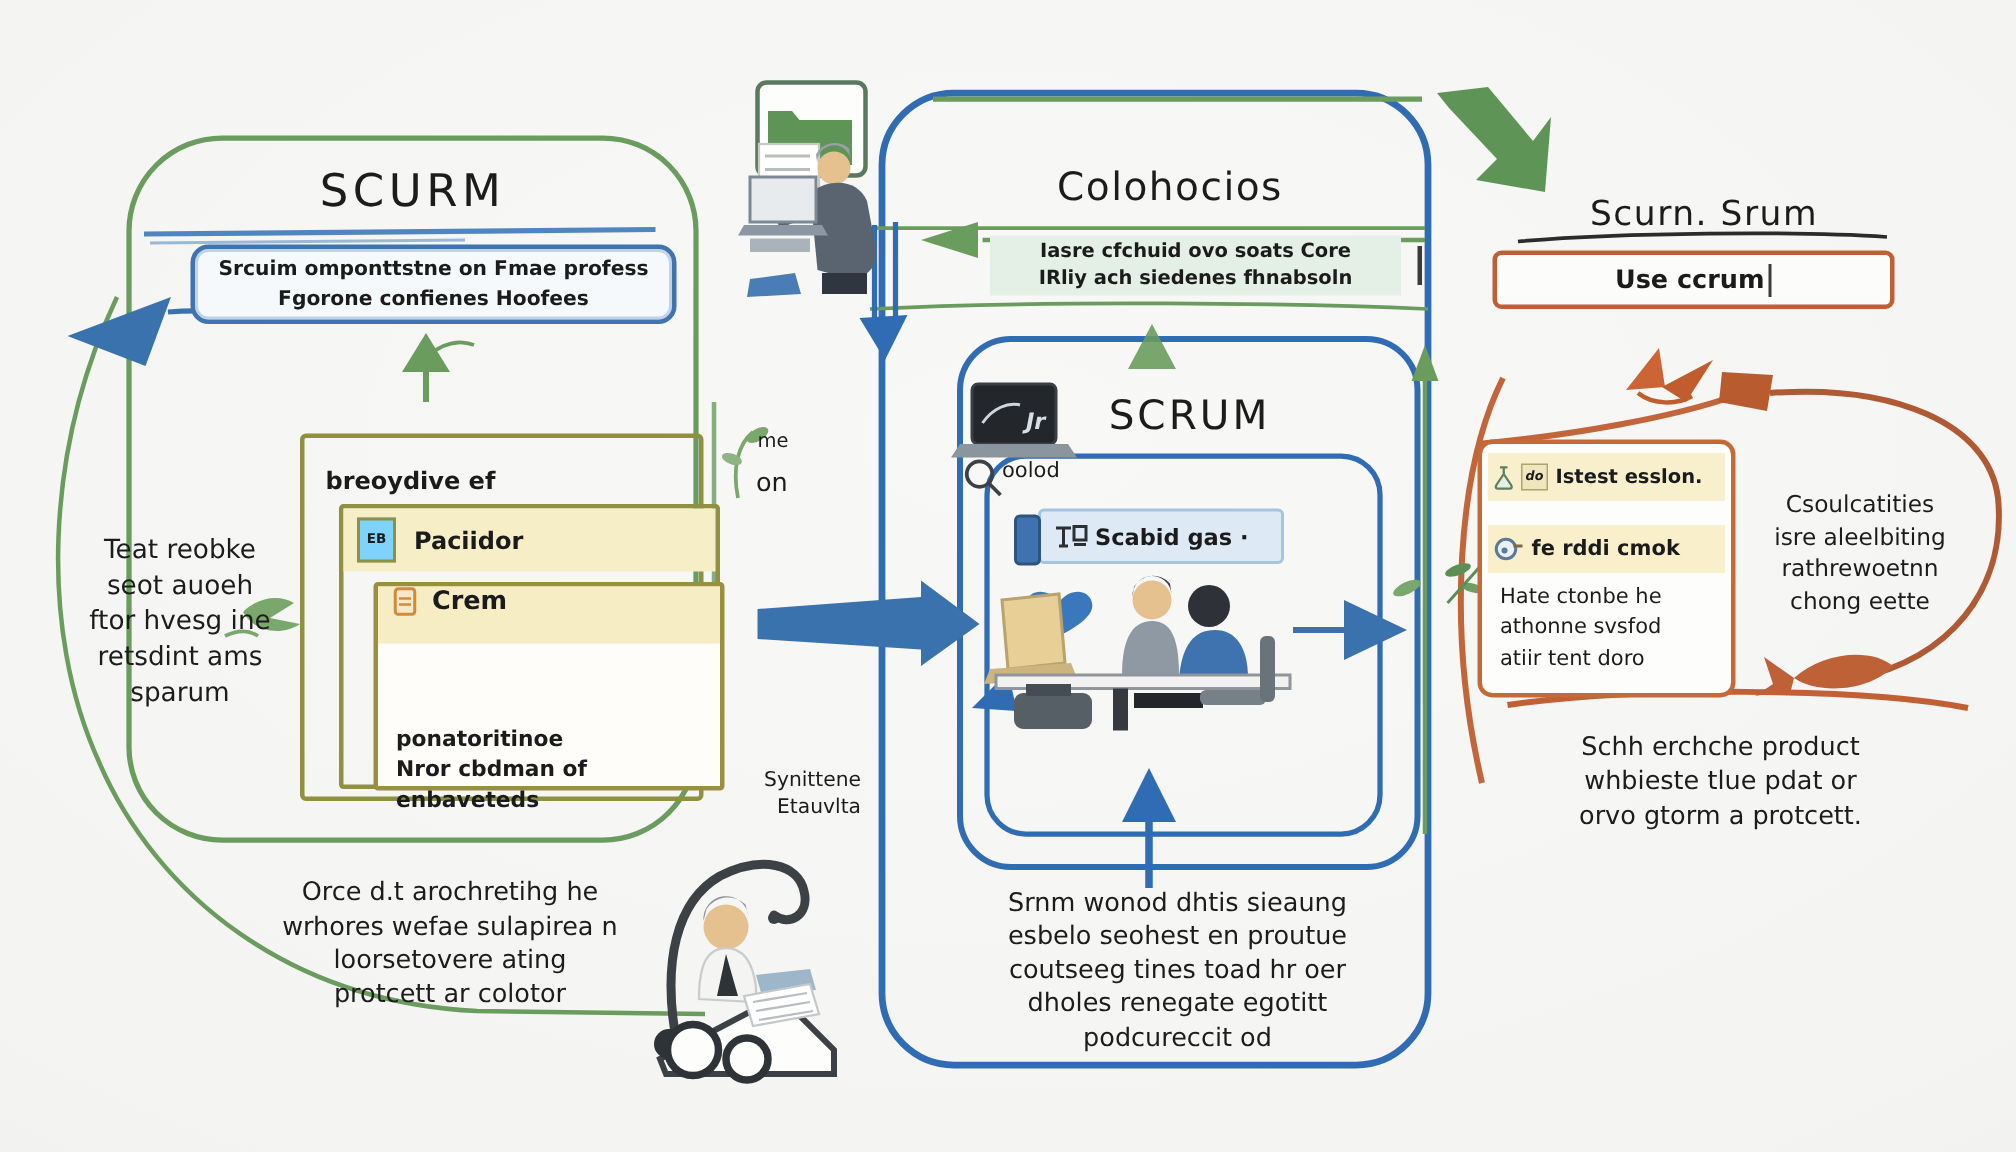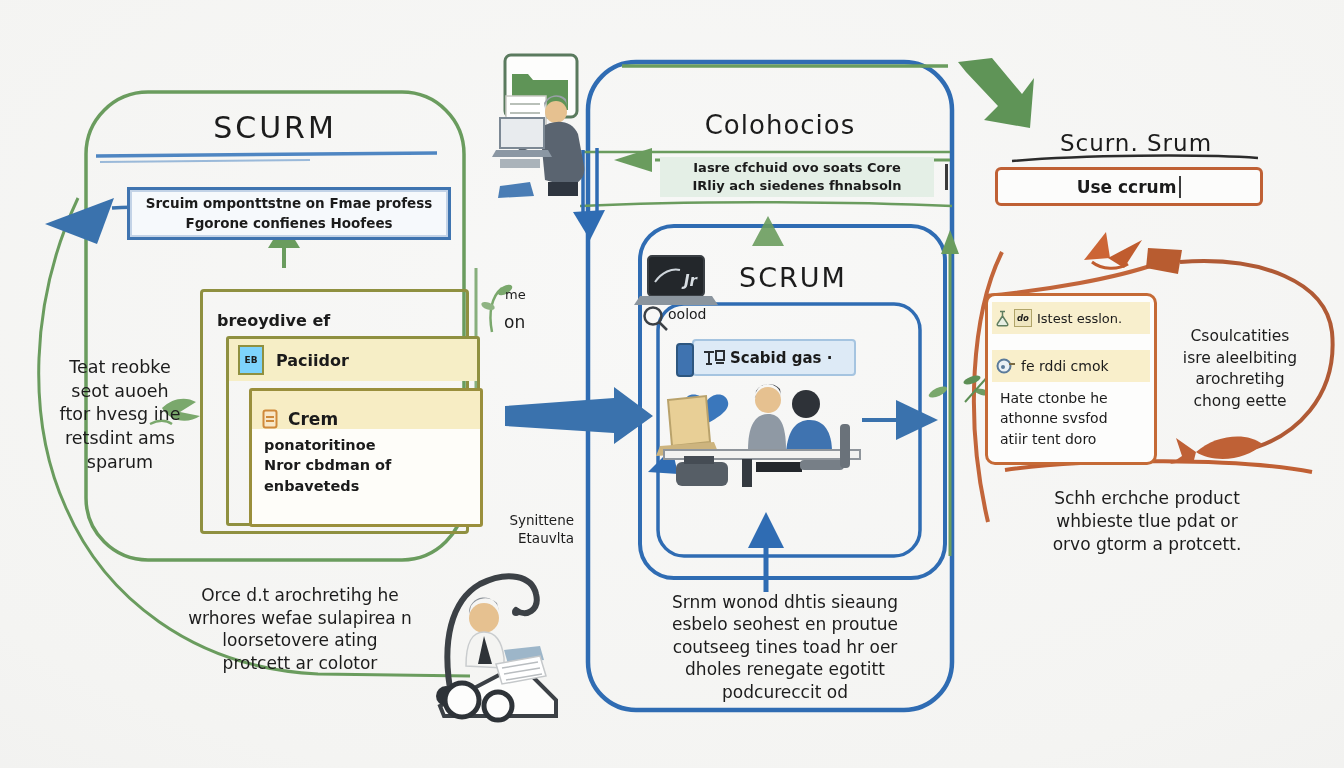--- a/index.html
+++ b/index.html
@@ -12,36 +12,36 @@
   .art{position:absolute;left:0;top:0;width:1344px;height:768px;}
   .txt{font-weight:400;color:#1c1c1c;}
   .center{text-align:center;}
   .right{text-align:right;}
   
   .l-title{left:150px;top:110px;width:250px;font-size:30px;letter-spacing:3px;}
   .m-top-title{left:640px;top:110px;width:280px;font-size:26px;letter-spacing:1px;}
   .m-title{left:718px;top:262px;width:150px;font-size:27px;letter-spacing:2px;}
   .r-title{left:1030px;top:130px;width:212px;font-size:23px;letter-spacing:1px;}
   
-  .l-banner{left:127px;top:163px;width:318px;height:47px;border:3.5px solid #3f74b0;border-radius:0;
+  .l-banner{left:127px;top:163px;width:318px;height:47px;border:3.5px solid #3f74b0;border-radius:12px;
     background:#f6f9fc;box-shadow:inset 0 0 0 2px rgba(63,116,176,.28);
-    display:flex;flex-direction:column;justify-content:center;margin-top:24px;}
+    display:flex;flex-direction:column;justify-content:center;}
   .l-banner div{font-size:13.5px;font-weight:700;text-align:center;line-height:1.45;}
   
   .box-o1{left:200px;top:289px;width:263px;height:239px;border:3.5px solid #8f9040;border-radius:4px;}
   .box-o1-label{padding:19px 0 0 14px;font-size:16px;font-weight:700;}
   .box-o2{left:226px;top:336px;width:248px;height:184px;border:3.5px solid #8f9040;border-radius:3px;}
   .box-o2-head{display:flex;align-items:center;gap:12px;background:#f6eec6;height:42px;padding-left:9px;}
   .eb-icon{width:22px;height:26px;background:#7dd3fc;border:2px solid #8f9040;font-size:9px;font-weight:700;
     display:flex;align-items:center;justify-content:center;}
   .box-o2-label{font-size:16px;font-weight:700;}
   .box-o3{left:249px;top:388px;width:228px;height:133px;border:3px solid #9a8f3c;border-radius:3px;background:#fefdf9;}
-  .box-o3-head{display:flex;align-items:flex-end;gap:10px;background:#f7edc4;height:38px;padding-left:10px;}
+  .box-o3-head{display:flex;align-items:flex-start;gap:10px;background:#f7edc4;height:38px;padding-left:10px;}
   .box-o3-label{font-size:17px;font-weight:700;}
-  .box-o3-body{padding:6px 8px 0 12px;font-size:14.5px;font-weight:700;line-height:1.4;}
+  .box-o3-body{padding:6px 8px 0 12px;font-size:14.5px;font-weight:700;line-height:1.4;margin-top:48px;}
   
   .l-side{left:28px;top:356px;width:184px;font-size:17.5px;line-height:1.35;}
   .l-bottom{left:148px;top:584px;width:304px;font-size:17px;line-height:1.33;}
   .m-banner{left:660px;top:157px;width:274px;height:40px;background:#e4efe6;
     display:flex;flex-direction:column;justify-content:center;}
   .m-banner div{font-size:13px;font-weight:700;text-align:center;line-height:1.4;}
   .m-banner .tick{position:absolute;right:-14px;top:7px;width:3px;height:26px;background:#3a3a3a;}
   .oolod{left:668px;top:306px;width:70px;font-size:14px;}
   .scabd{left:692px;top:339px;width:164px;height:37px;background:#ddeaf6;border:2px solid #a5c4e0;border-radius:4px;
     display:flex;align-items:center;padding-left:36px;box-sizing:border-box;}
@@ -58,21 +58,21 @@
     display:flex;align-items:center;justify-content:center;box-sizing:border-box;}
   .use-box span.lbl{font-size:17px;font-weight:700;}
   .use-box .cursor{width:2px;height:22px;background:#3c3c3c;margin-left:3px;}
   .r-panel{left:985px;top:293px;width:172px;height:172px;border:3.5px solid #c56a36;border-radius:10px;
     background:#fdfdfc;box-sizing:border-box;padding:4px;}
   .r-row{display:flex;align-items:center;gap:5px;background:#f8efcd;height:32px;padding:0 4px;}
   .r-row1{margin-top:2px;}
   .r-row2{margin-top:16px;background:#f9efcb;}
   .do-icon{width:16px;height:16px;background:#efe6c0;border:1.5px solid #b0a468;font-size:8.5px;font-style:italic;
     font-weight:700;display:flex;align-items:center;justify-content:center;flex:none;}
-  .r-row-label{font-size:13px;font-weight:400;white-space:nowrap;}
+  .r-row-label{font-size:13px;font-weight:700;white-space:nowrap;}
   .r-row2 .r-row-label{font-size:14px;}
   .r-body{padding:6px 2px 0 8px;font-size:14px;font-weight:400;line-height:1.45;}
   .r-side{left:1162px;top:326px;width:156px;font-size:15.5px;line-height:1.4;}
   .r-bottom{left:1012px;top:487px;width:270px;font-size:17px;line-height:1.35;}
 </style>
 </head>
 <body>
 
 <div class="canvas">
 
@@ -350,21 +350,21 @@
     <div class="r-body">
       <div>Hate ctonbe he</div>
       <div>athonne svsfod</div>
       <div>atiir tent doro</div>
     </div>
   </div>
 
   <div class="abs txt center r-side">
     <div>Csoulcatities</div>
     <div>isre aleelbiting</div>
-    <div>arochretihg</div>
+    <div>rathrewoetnn</div>
     <div>chong eette</div>
   </div>
 
   <div class="abs txt center r-bottom">
     <div>Schh erchche product</div>
     <div>whbieste tlue pdat or</div>
     <div>orvo gtorm a protcett.</div>
   </div>
 
 </div>

